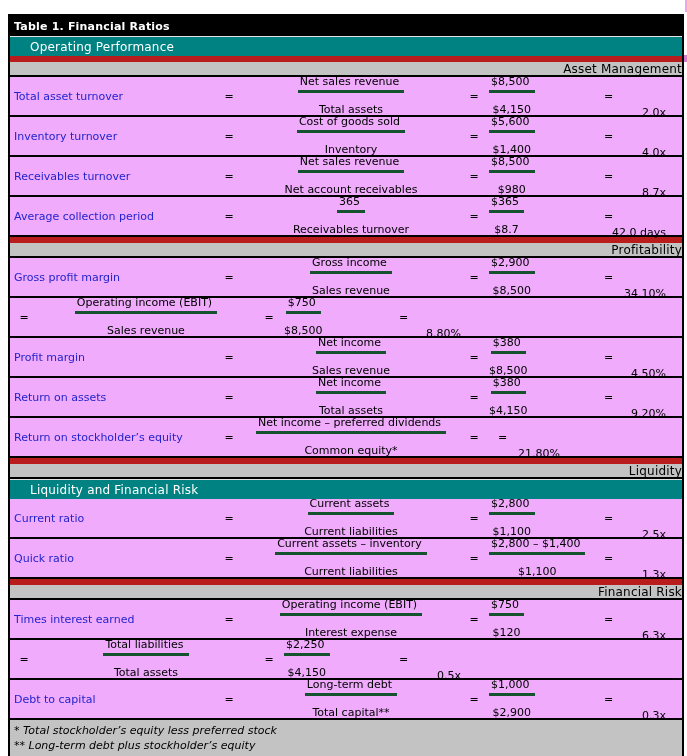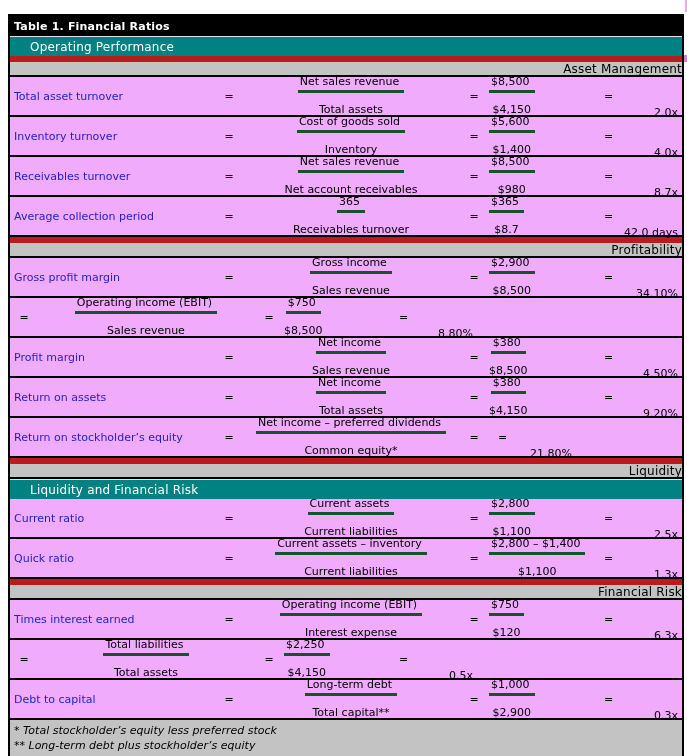--- a/index.html
+++ b/index.html
@@ -40,21 +40,21 @@
     border-bottom:2px solid var(--border-black);
     background:#f0abfc;
   }
   .cell{display:flex;align-items:center;}
   .c-label{width:205px;padding-left:4px;color:var(--label-blue);}
   .c-eq1{width:28px;justify-content:center;}
   .c-formula{width:216px;justify-content:center;}
   .c-eq2{width:30px;justify-content:center;}
   .c-values{width:106px;}
   .c-eq3{width:27px;justify-content:center;}
-  .c-result{width:60px;justify-content:flex-end;padding-right:4px;text-align:right;white-space:nowrap;margin-top:32px;}
+  .c-result{width:60px;justify-content:flex-end;padding-right:16px;text-align:right;white-space:nowrap;margin-top:32px;}
   .frac{display:flex;flex-direction:column;align-items:center;line-height:14px;}
   .frac-top{border-bottom:3px solid #14532d;padding:0 5px 1px 2px;white-space:nowrap;}
   .frac-bottom{padding-top:10px;white-space:nowrap;}
   .footer{
     background:var(--band-gray);
     min-height:36px;padding:3px 0 4px 4px;
     font-style:italic;line-height:15px;
   }
   .edge-artifact{position:absolute;}
   .artifact-top{right:0;top:0;width:2px;height:12px;background:#efa4ef;}

